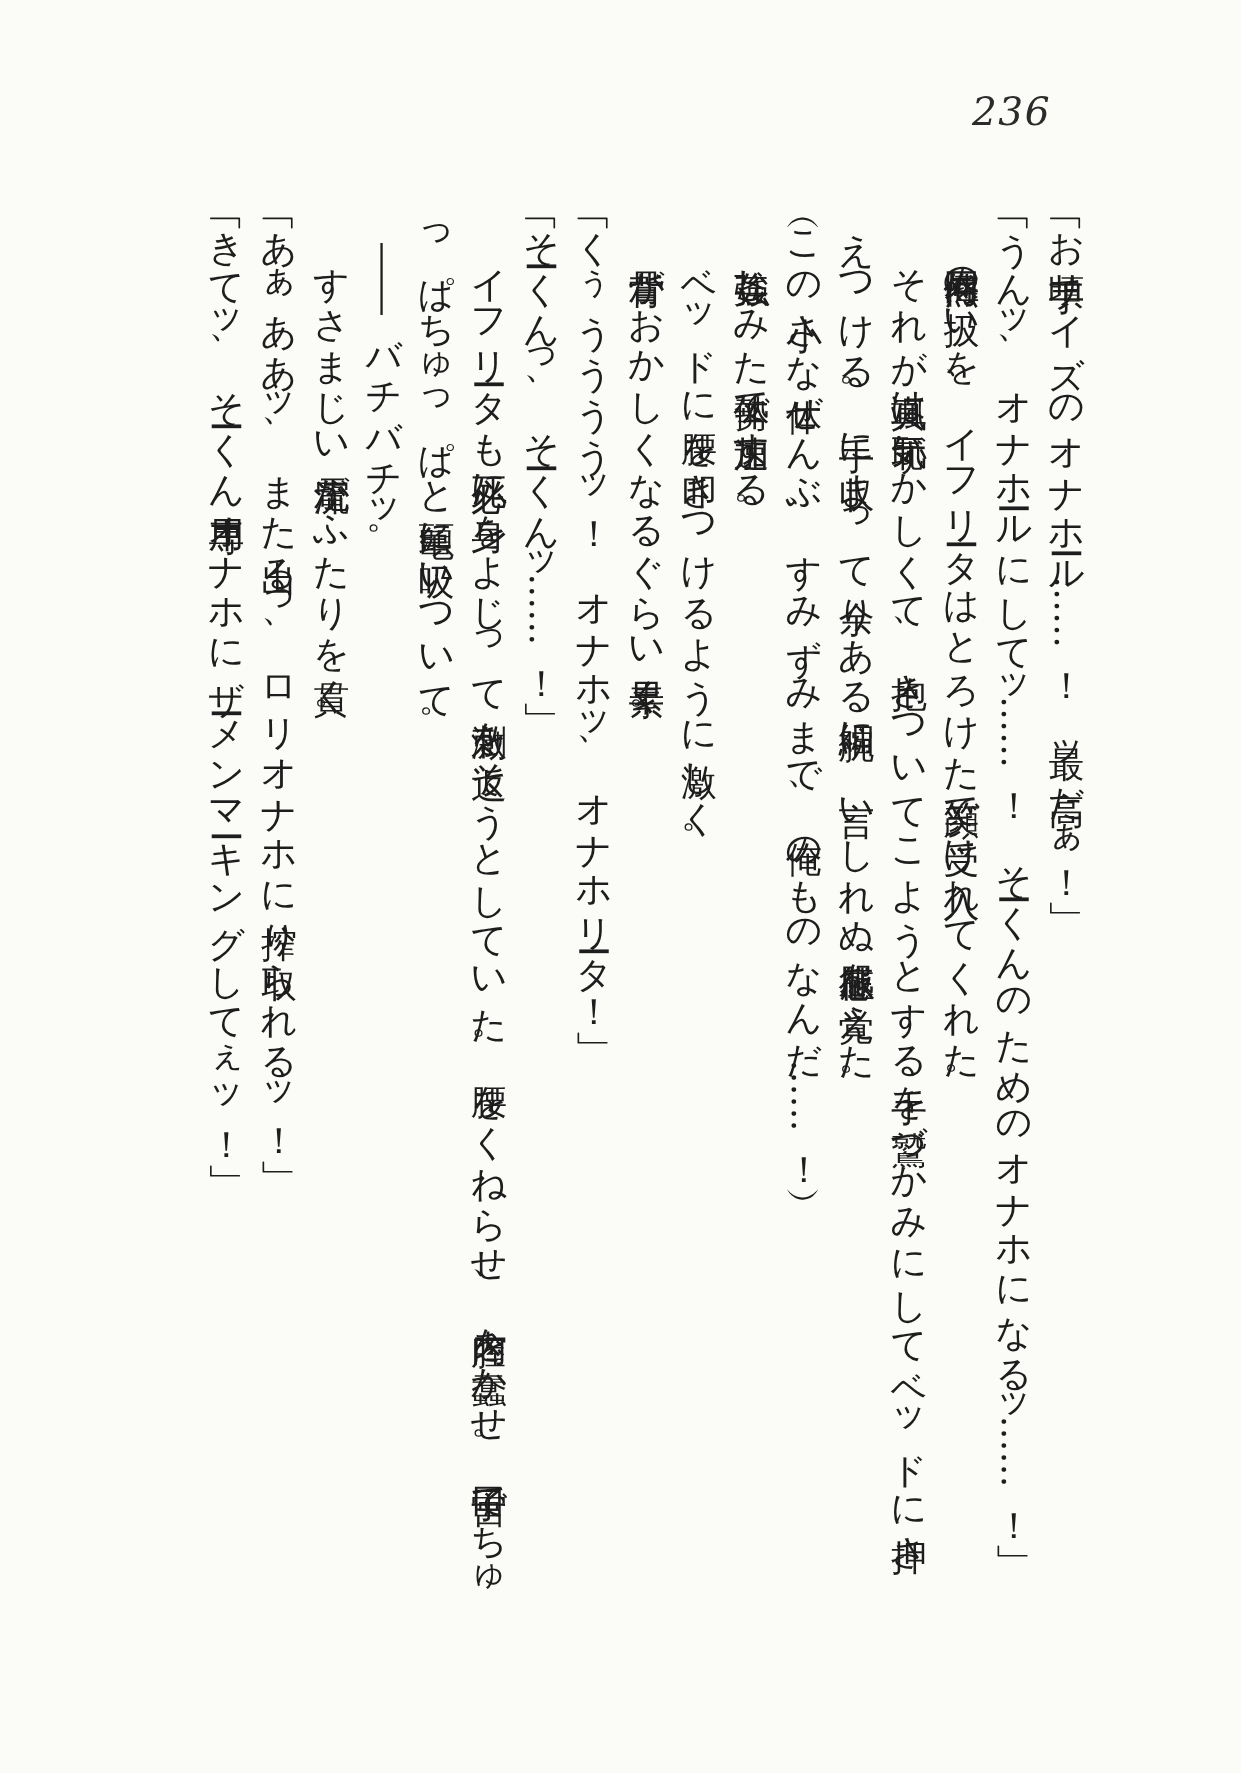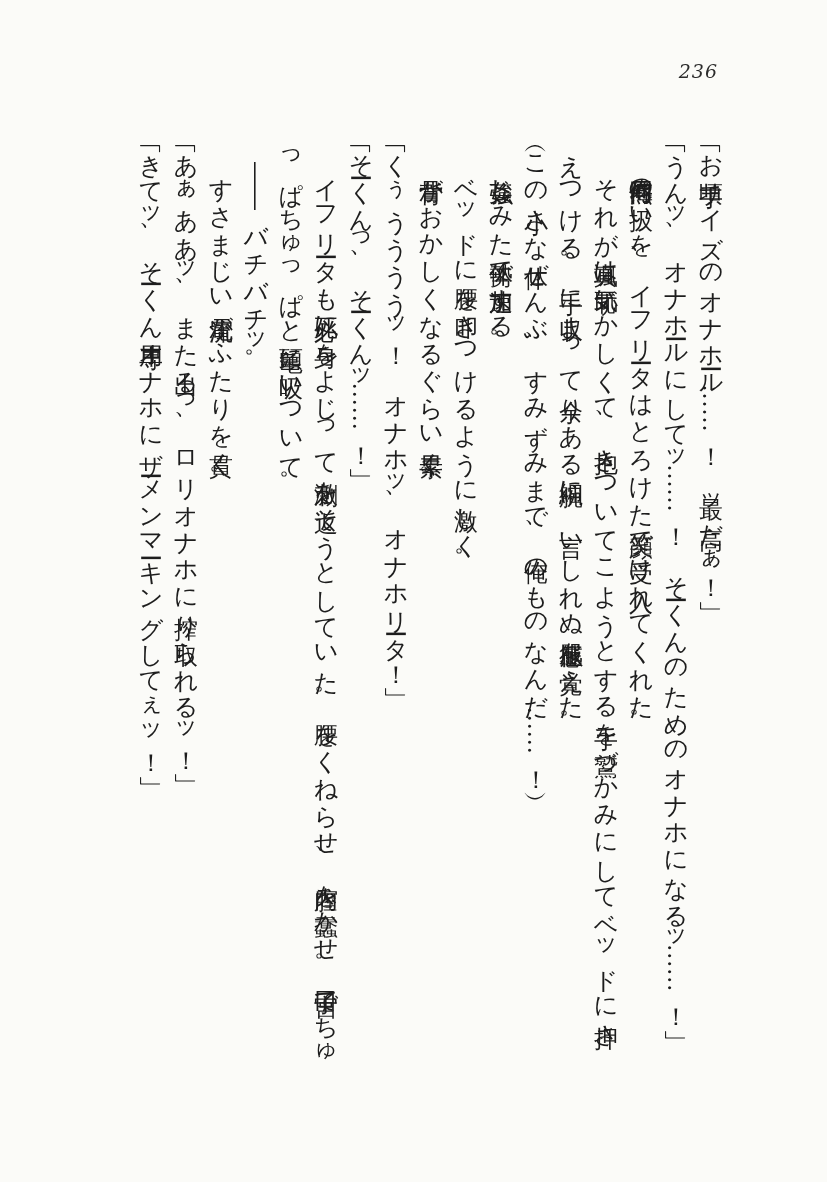--- a/index.html
+++ b/index.html
@@ -12,23 +12,23 @@
     position: relative;
     overflow: hidden;
     background: #fbfbf8;
     font-family: "DejaVu Serif", "Liberation Serif", serif;
   }
   .page-number {
     position: absolute;
     top: 60px;
     left: 648px;
     width: 70px;
-    text-align: right;
+    text-align: left;
     font-style: italic;
-    font-size: 19px;
+    font-size: 26px;
     letter-spacing: 1px;
     color: #2b2b2b;
   }
   .text-block {
     position: absolute;
     top: 138px;
     right: 99px;
     height: 920px;
     writing-mode: vertical-rl;
     text-orientation: mixed;

